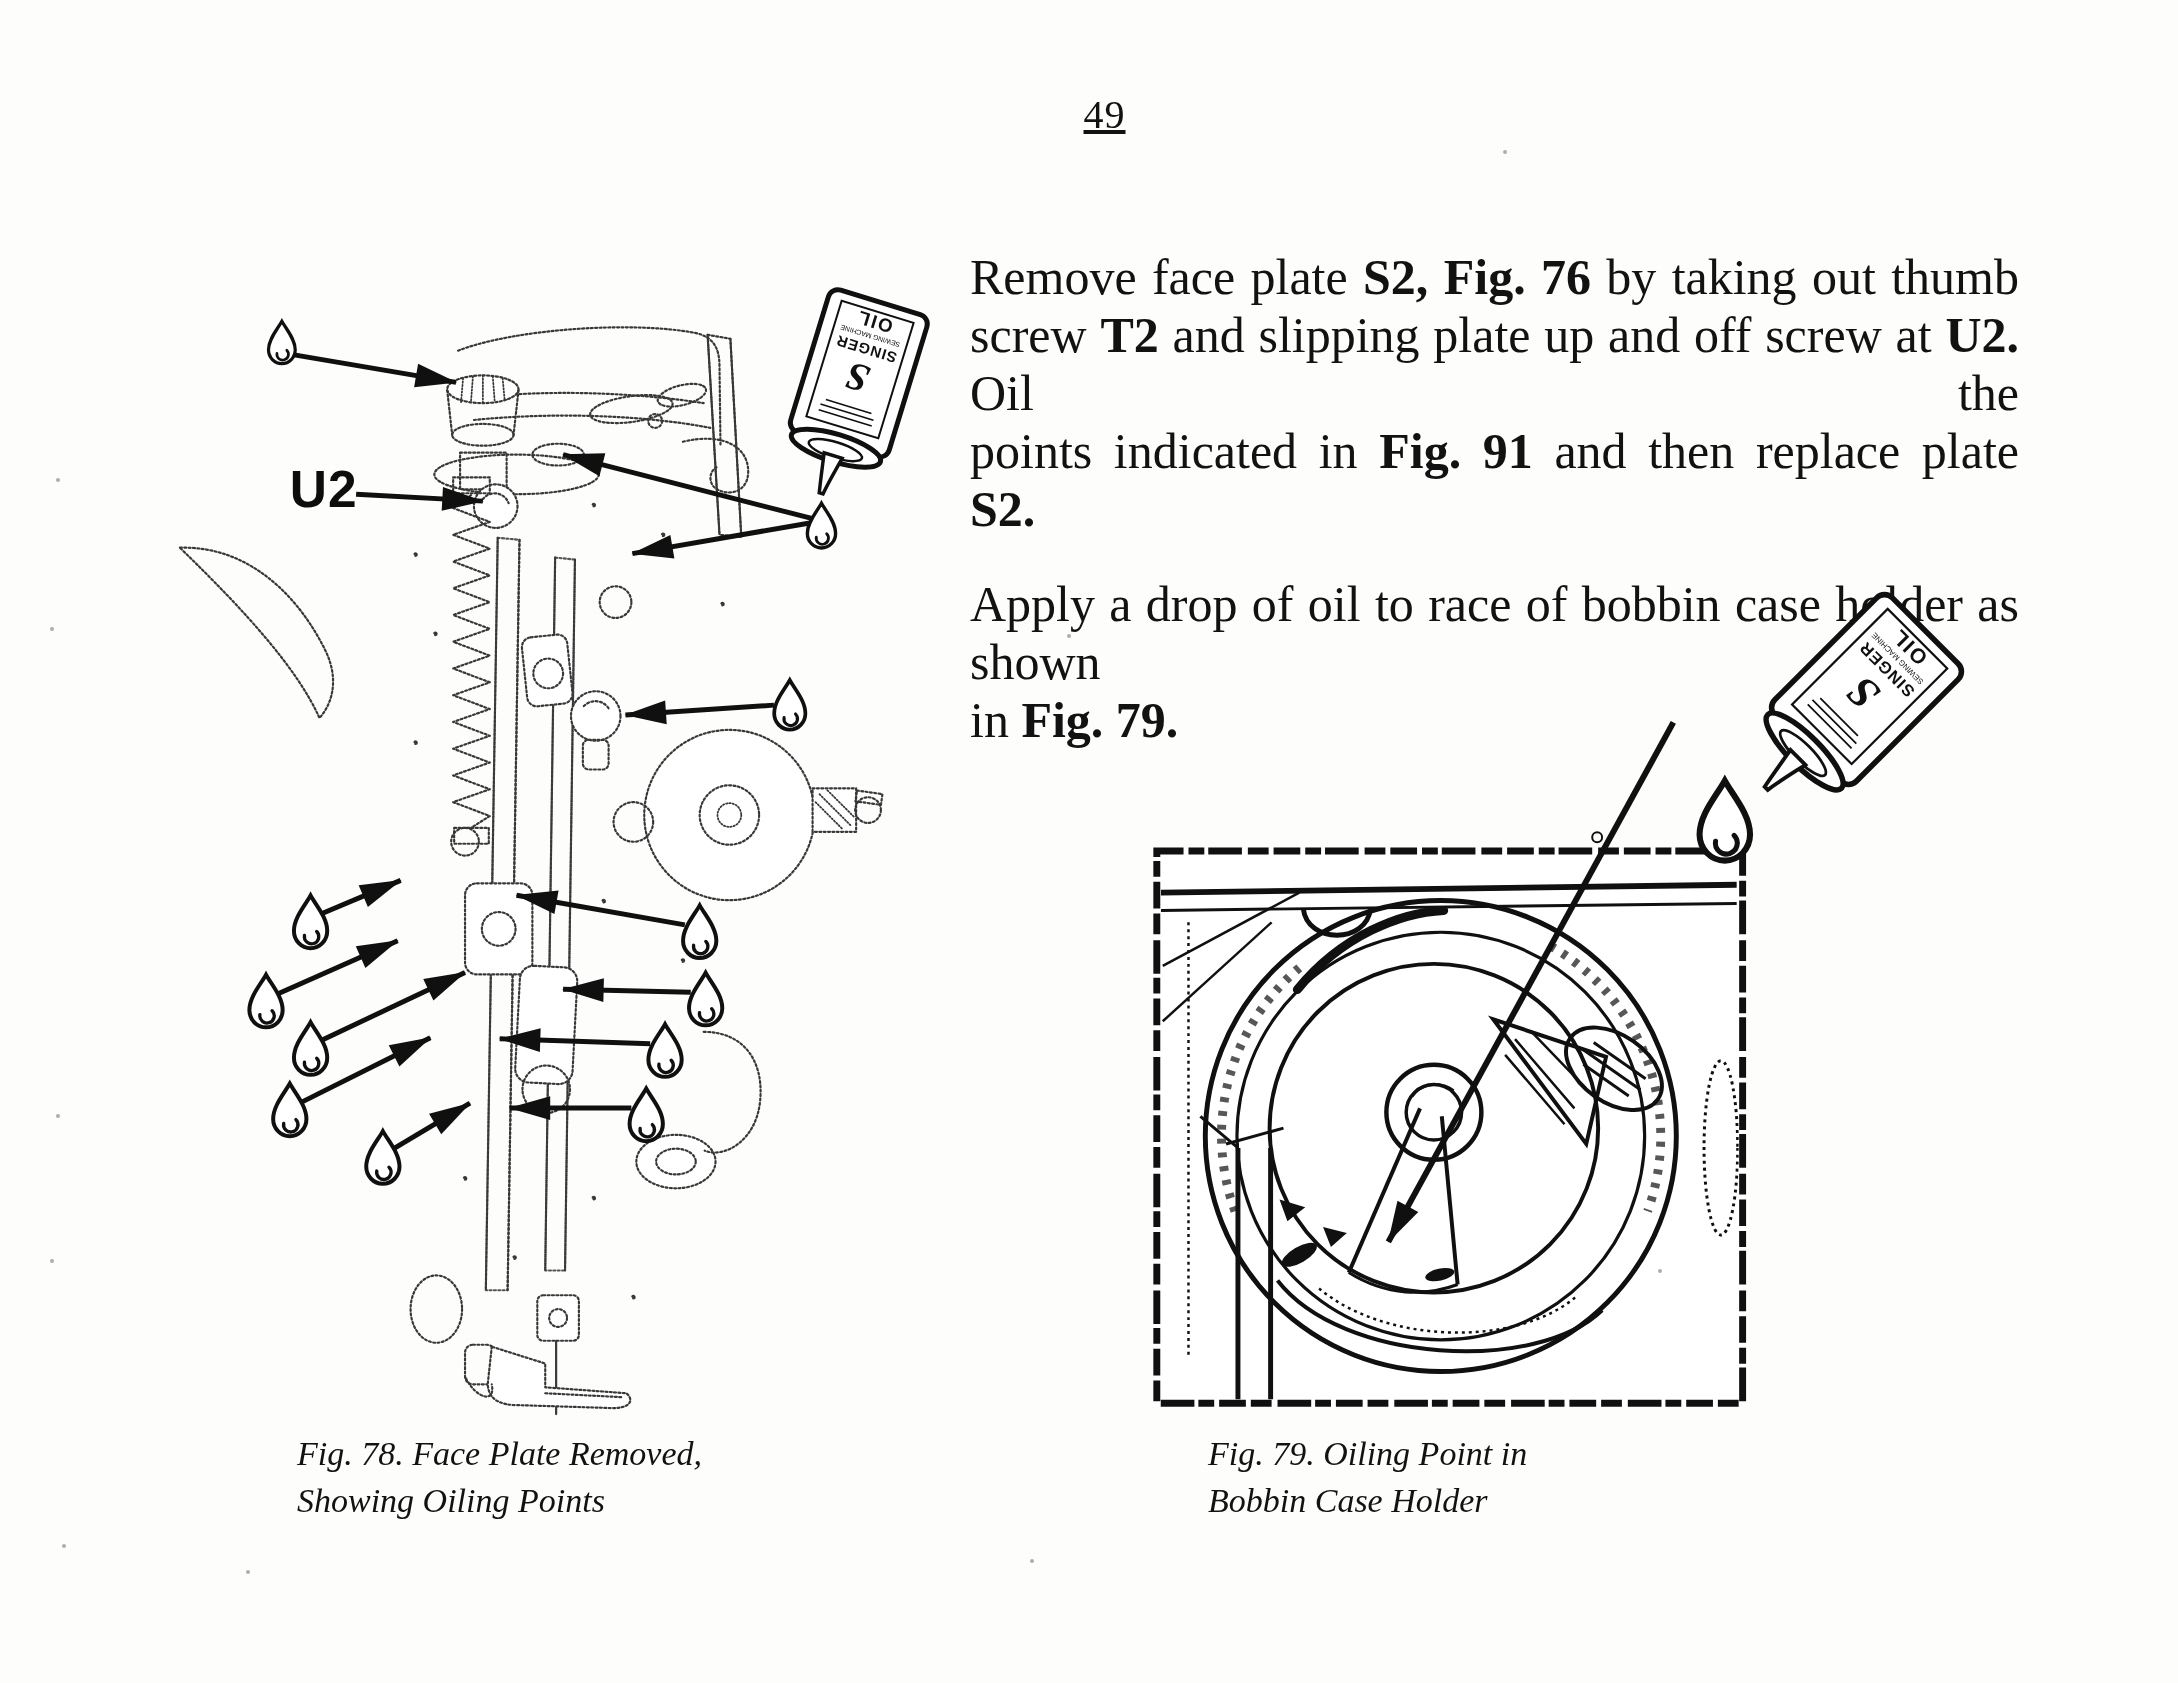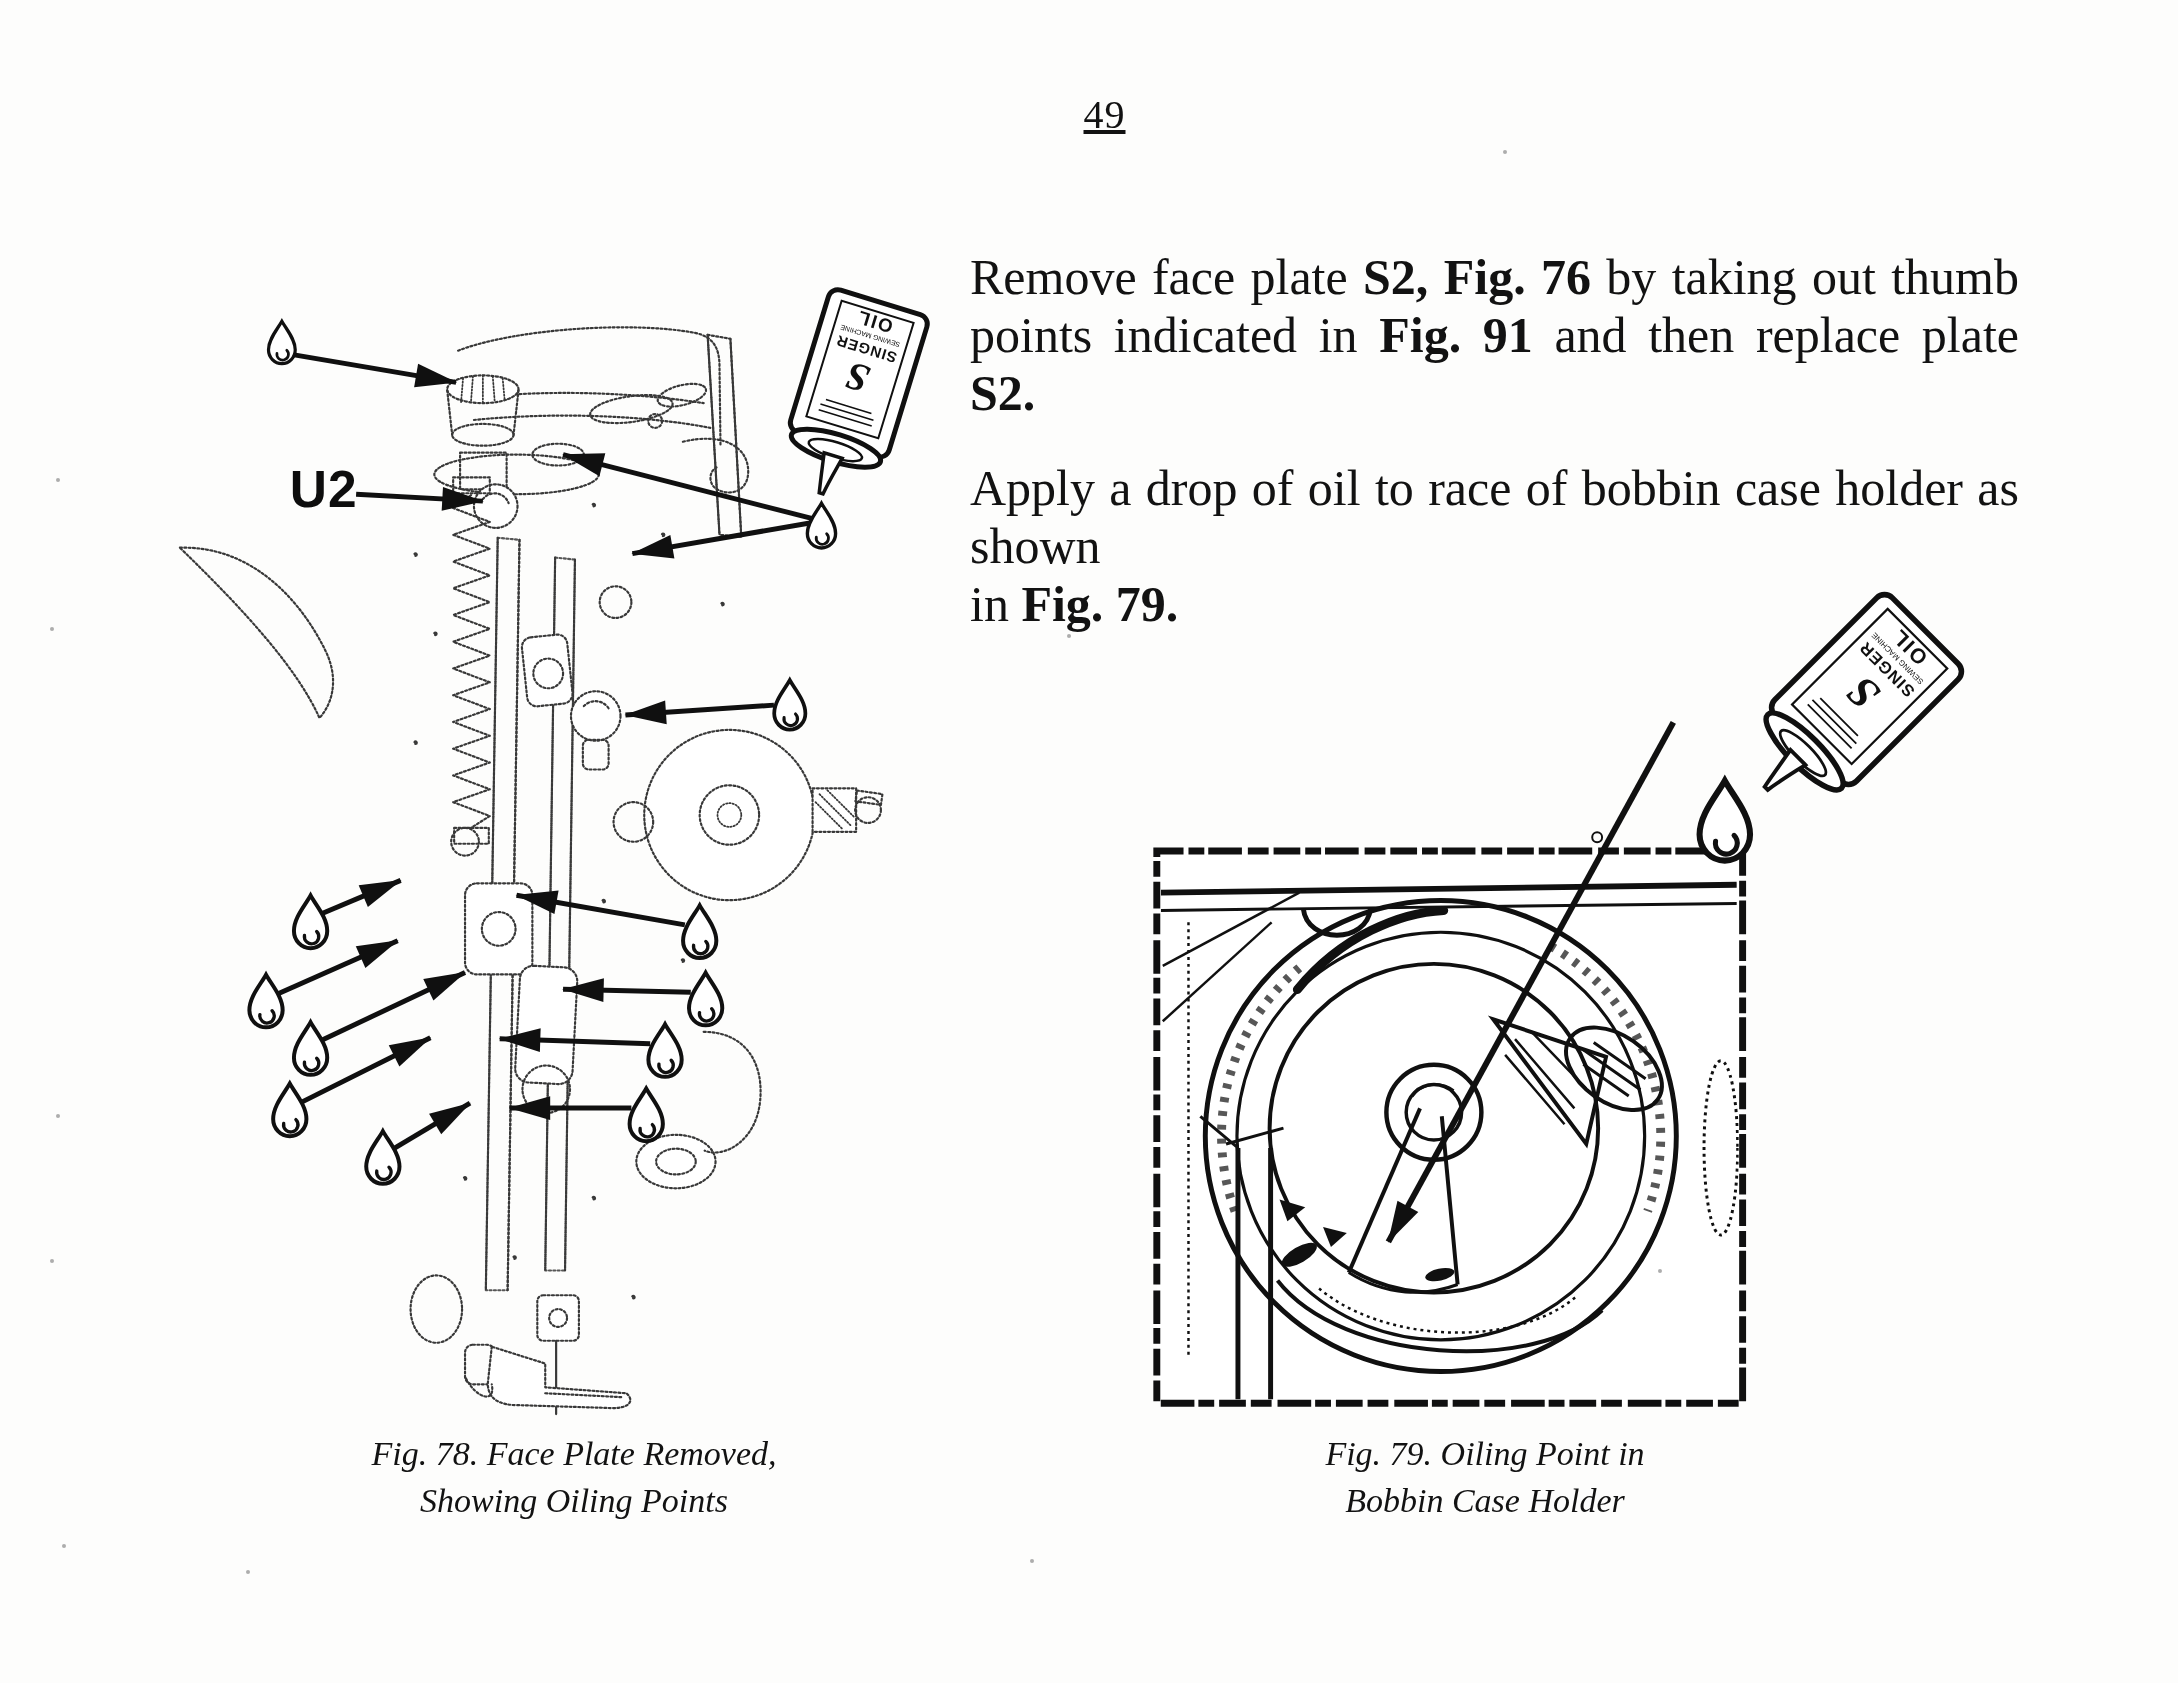--- a/index.html
+++ b/index.html
@@ -15,21 +15,21 @@
   }
   #body-text{
     left:970px;top:248px;width:1049px;
     font-size:50px;line-height:58px;
   }
   #body-text .para{margin:0 0 37px 0;}
   #body-text .tline{text-align:justify;text-align-last:justify;white-space:normal;}
   #body-text .tline.last{text-align-last:left;}
   #body-text b{font-weight:700;}
   .caption{
-    width:554px;text-align:center;font-style:italic;
+    width:554px;text-align:left;font-style:italic;
     font-size:34px;line-height:47px;
   }
   #fig78-caption{left:297px;top:1430px;}
   #fig79-caption{left:1208px;top:1430px;}
   svg{position:absolute;overflow:visible;}
   #fig78-svg{left:168px;top:208px;}
   #fig79-svg{left:1139px;top:574px;}
   .mach path,.mach ellipse,.mach circle,.mach rect,.mach polyline{
     fill:none;stroke:#383838;stroke-width:2.2;
     stroke-dasharray:2 2.4;stroke-linecap:round;stroke-linejoin:round;
@@ -53,20 +53,21 @@
   .dots circle{fill:#555;}
 </style>
 </head>
 <body>
 
 <div class="abs" id="page-number">49</div>
 
 <div class="abs" id="body-text">
     <div class="para">
       <div class="tline"><span>Remove face plate </span><b>S2, Fig. 76</b><span> by taking out thumb</span></div>
+      <div class="tline"><span>screw </span><b>T2</b><span> and slipping plate up and off screw at </span><b>U2.</b><span> Oil the</span></div>
       <div class="tline last"><span>points indicated in </span><b>Fig. 91</b><span> and then replace plate </span><b>S2.</b></div>
     </div>
     <div class="para">
       <div class="tline"><span>Apply a drop of oil to race of bobbin case holder as shown</span></div>
       <div class="tline last"><span>in </span><b>Fig. 79.</b></div>
     </div>
   </div>
 
 <svg id="fig78-svg" width="802" height="1218" viewBox="0 0 810 1230">
   <defs>

